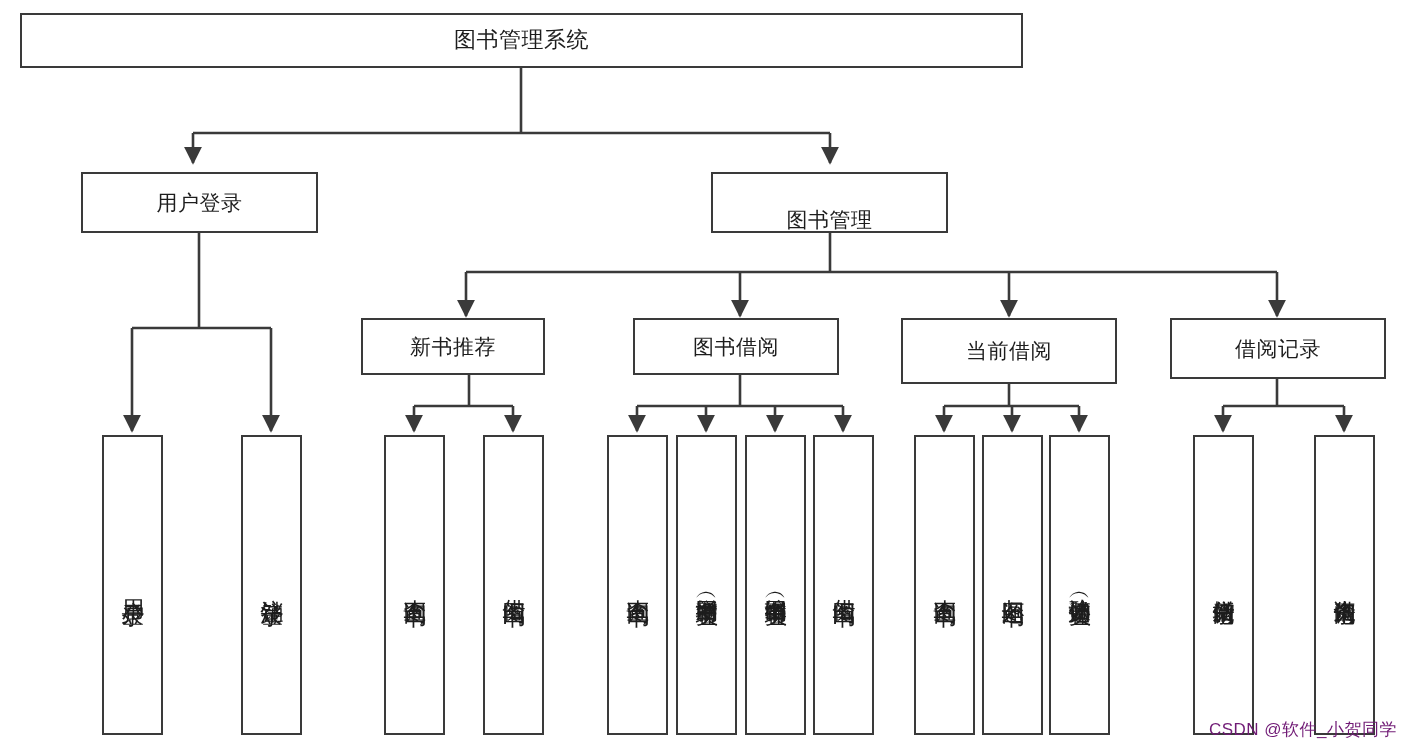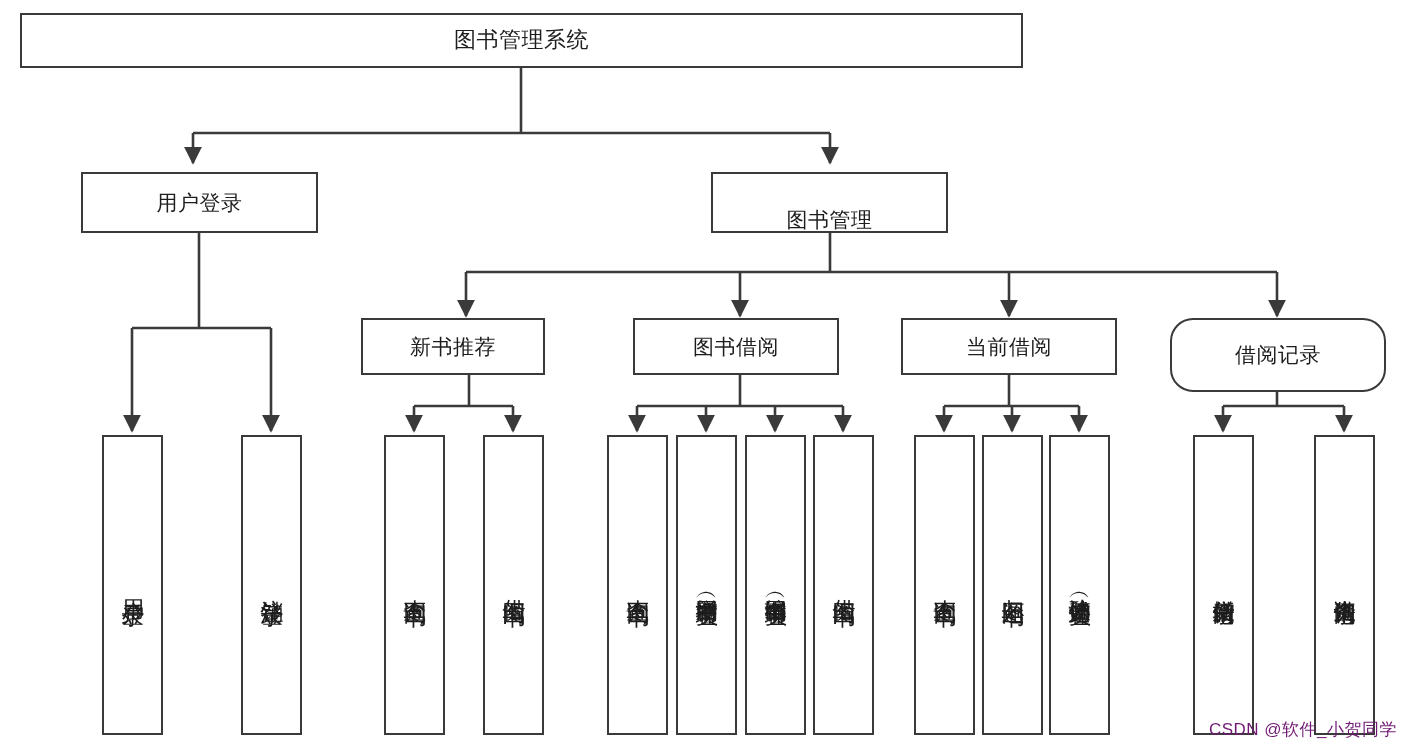--- a/index.html
+++ b/index.html
@@ -149,25 +149,25 @@
   </div>
 
   <div class="node horiz" style="left:361px; top:318px; width:184px; height:57px;">
     <span class="node-label">新书推荐</span>
   </div>
 
   <div class="node horiz" style="left:633px; top:318px; width:206px; height:57px;">
     <span class="node-label">图书借阅</span>
   </div>
 
-  <div class="node horiz" style="left:901px; top:318px; width:216px; height:57px;">
+  <div class="node horiz" style="left:901px; top:318px; width:216px; height:66px;">
     <span class="node-label">当前借阅</span>
   </div>
 
-  <div class="node horiz" style="left:1170px; top:318px; width:216px; height:74px;border-radius:23px;">
+  <div class="node horiz" style="left:1170px; top:318px; width:216px; height:61px;">
     <span class="node-label">借阅记录</span>
   </div>
 
   <div class="node vert" style="left:102px; top:435px; width:61px; height:300px;">
     <span class="node-label">用户登录</span>
   </div>
 
   <div class="node vert" style="left:241px; top:435px; width:61px; height:300px;">
     <span class="node-label">注销登录</span>
   </div>

